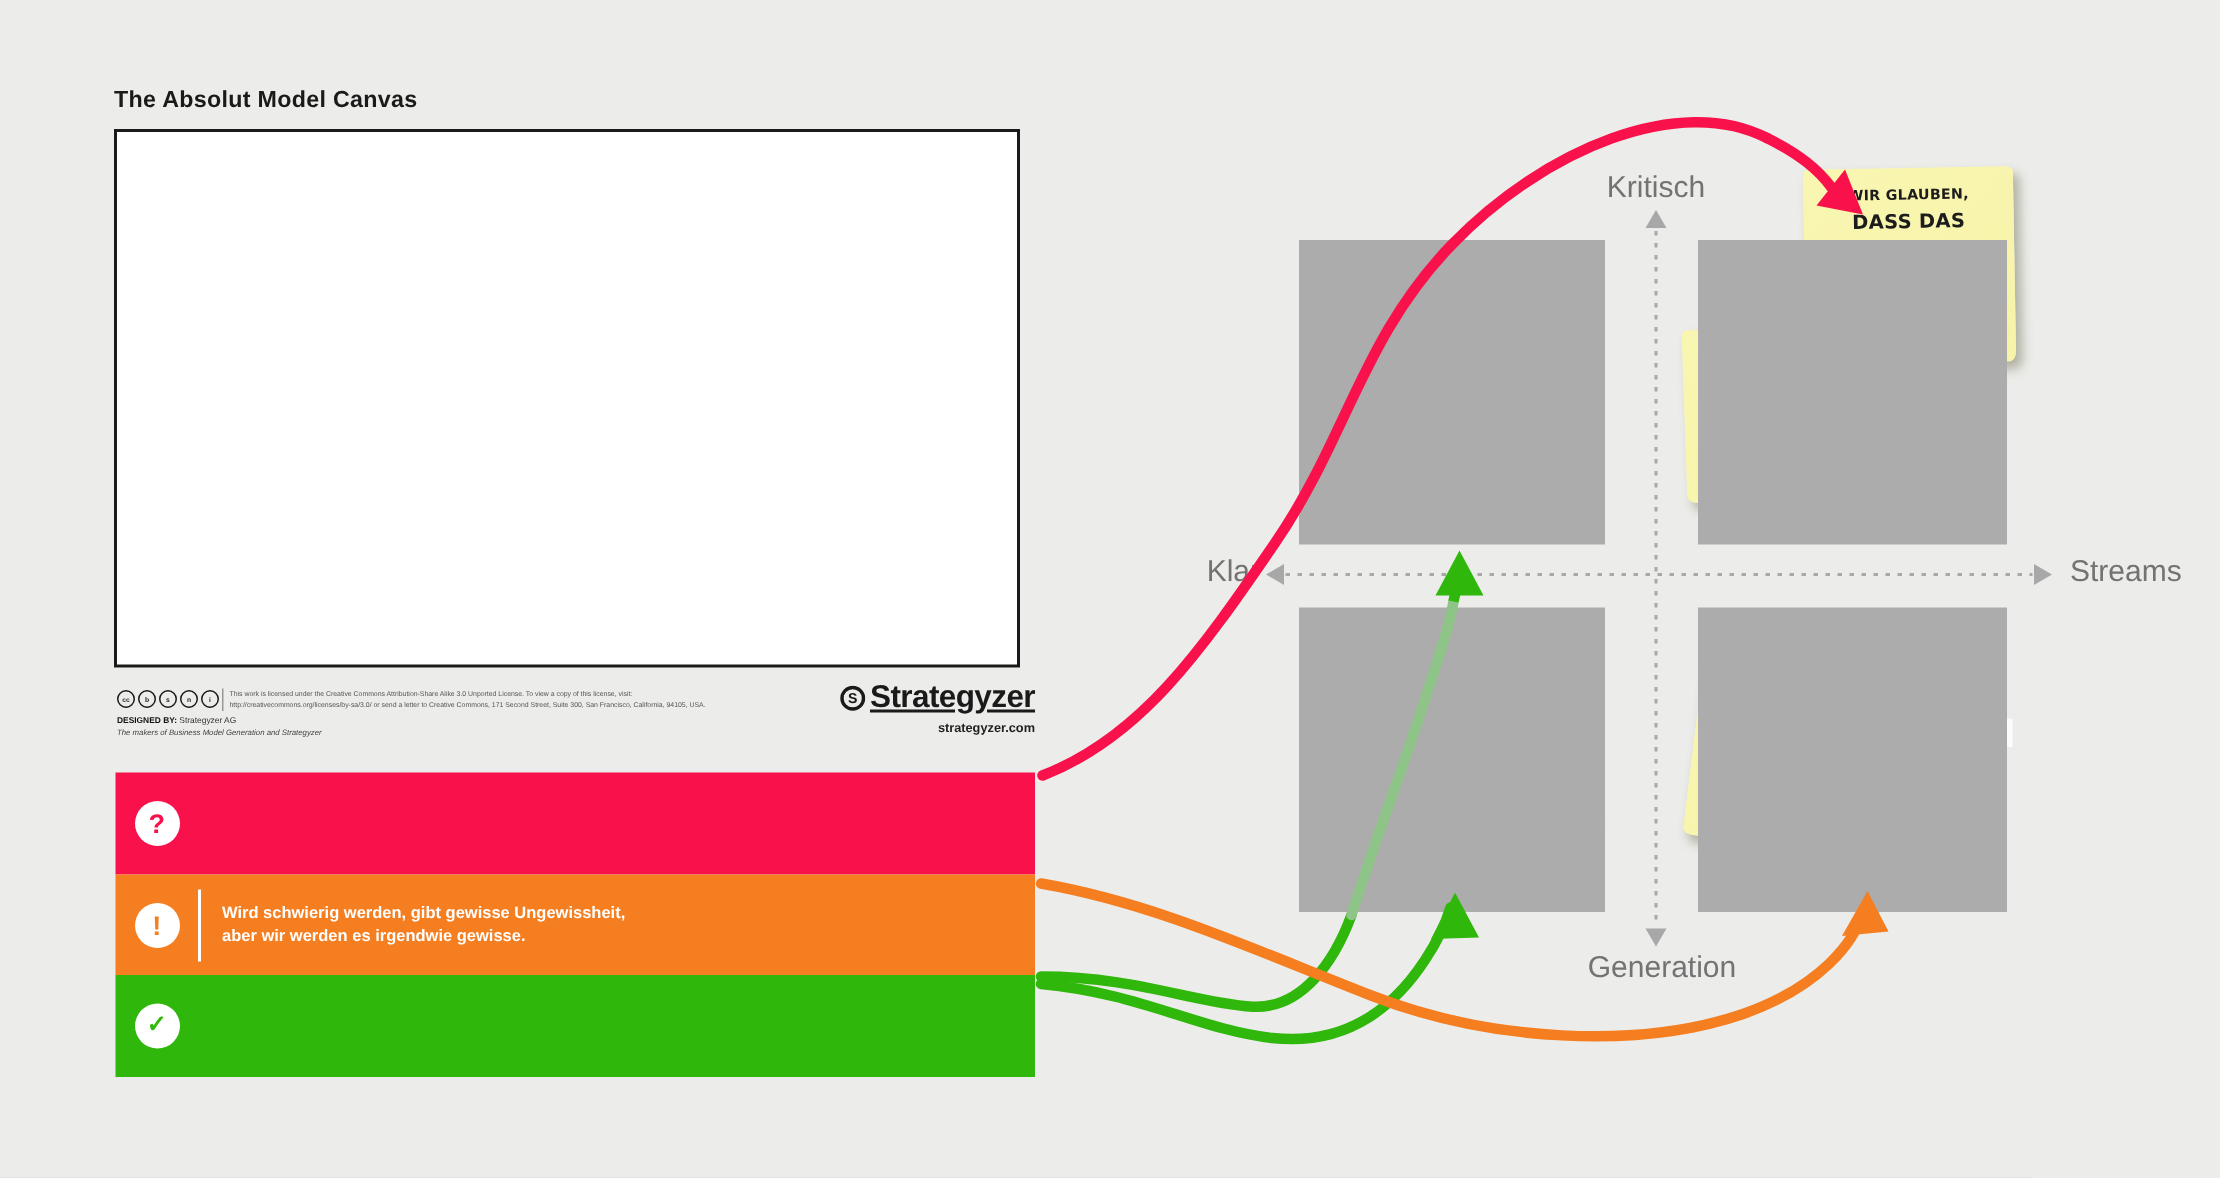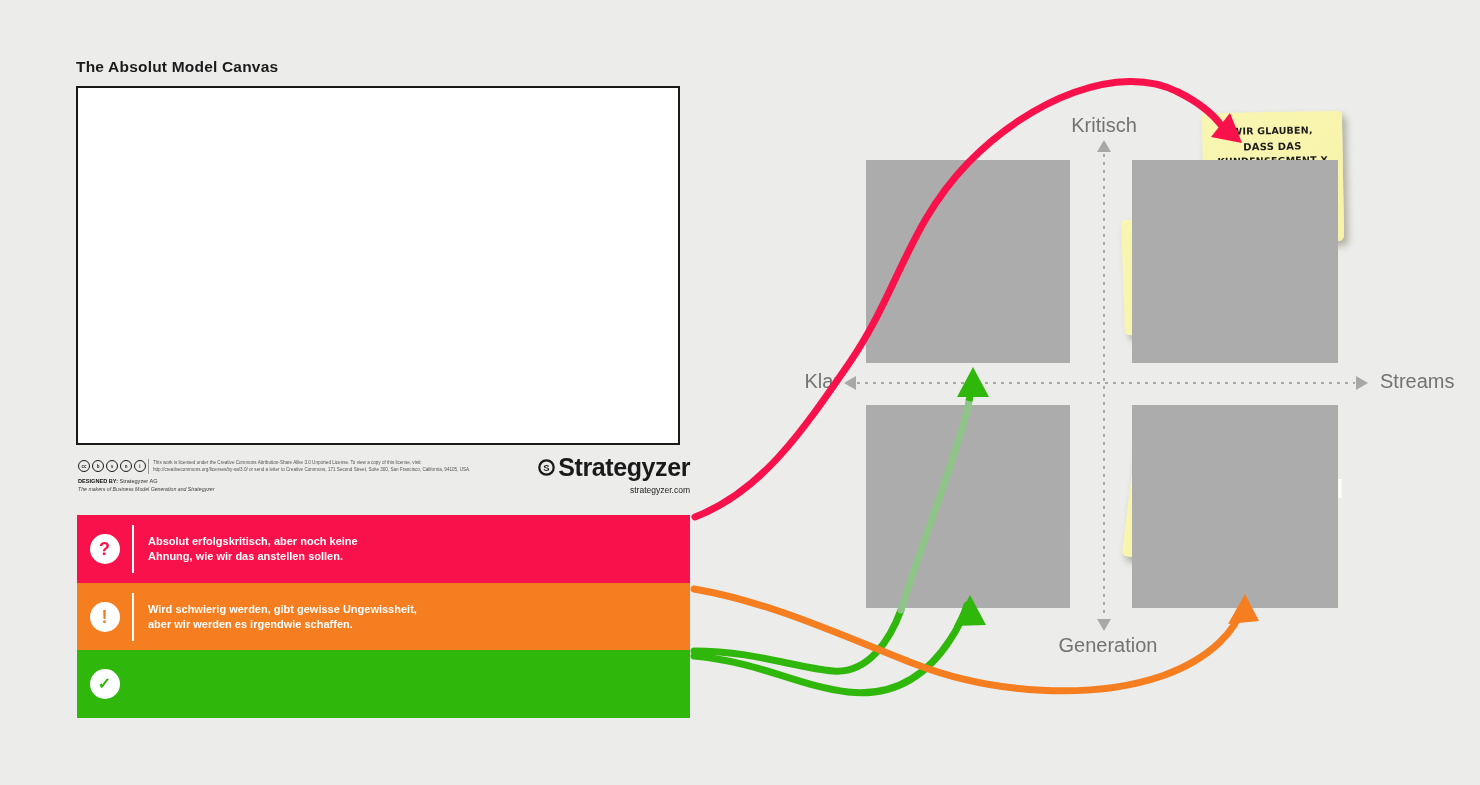--- a/index.html
+++ b/index.html
@@ -31,22 +31,22 @@
     display:flex;align-items:center;justify-content:center;font-size:4.5px;font-weight:bold;color:var(--ink);}
   .lic-divider{position:absolute;left:148px;top:459px;width:1px;height:15px;background:#999;}
   .license{position:absolute;left:153px;top:459px;width:390px;font-size:4.6px;line-height:7px;color:#555;}
   .designed{position:absolute;left:78px;top:478px;font-size:5.6px;color:#333;}
   .designed b{font-weight:bold;color:#111;}
   .designed-sub{position:absolute;left:78px;top:486px;font-size:5.2px;font-style:italic;color:#444;}
   .brand{position:absolute;left:450px;top:453px;width:240px;text-align:right;}
   .brand-line{display:flex;align-items:center;justify-content:flex-end;gap:3px;}
   .brand-icon{width:17px;height:17px;}
   .brand-icon svg{width:100%;height:100%;display:block;}
-  .brand-name{font-size:25px;font-weight:bold;letter-spacing:-.4px;}
-  .brand-site{font-size:8.5px;color:#222;margin-top:3px;}
+  .brand-name{font-size:21px;font-weight:bold;letter-spacing:-.4px;text-decoration:underline;}
+  .brand-site{font-size:8.5px;color:#222;margin-top:3px;font-weight:bold;}
   
   .legend{position:absolute;left:77px;top:515px;width:613px;height:203px;display:flex;flex-direction:column;}
   .legend-row{flex:1;display:flex;align-items:center;}
   .legend-row.question{background:var(--red);}
   .legend-row.exclamation{background:var(--orange);}
   .legend-row.check{background:var(--green);}
   .legend-iconcell{width:55px;display:flex;justify-content:center;flex:0 0 auto;}
   .legend-disc{width:30px;height:30px;border-radius:50%;background:#fff;display:flex;align-items:center;justify-content:center;}
   .legend-glyph{font-size:18px;font-weight:800;line-height:1;}
   .legend-row.question .legend-glyph{color:var(--red);}
@@ -333,34 +333,30 @@
     <div class="brand-site">strategyzer.com</div>
   </div>
 
   <div class="legend z2" id="legend">
       <div class="legend-row question">
         <span class="legend-iconcell">
           <span class="legend-disc">
             <span class="legend-glyph">?</span>
           </span>
         </span>
-        <span class="legend-text">
-          <span>Absolut erfolgskritisch, aber noch keine</span>
-          <span>Ahnung, wie wir das anstellen sollen.</span>
-        </span>
       </div>
       <div class="legend-row exclamation">
         <span class="legend-iconcell">
           <span class="legend-disc">
             <span class="legend-glyph">!</span>
           </span>
         </span>
         <span class="legend-text">
           <span>Wird schwierig werden, gibt gewisse Ungewissheit,</span>
-          <span>aber wir werden es irgendwie schaffen.</span>
+          <span>aber wir werden es irgendwie gewisse.</span>
         </span>
       </div>
       <div class="legend-row check">
         <span class="legend-iconcell">
           <span class="legend-disc">
             <span class="legend-glyph">✓</span>
           </span>
         </span>
       </div>
     </div>
@@ -430,21 +426,21 @@
       <div class="note" style="left: 1123px; top: 218px; width: 139px; height: 115px; transform: rotate(-2deg); padding-top: 14px;">
         <div class="note-line" style="font-size: 8.5px;">WIR GLAUBEN,</div>
         <div class="note-line" style="font-size: 8.5px;">DASS WIR INNERHALB</div>
         <div class="note-line" style="font-size: 8.5px;">VON 24 STUNDEN</div>
         <div class="note-line" style="font-size: 8.5px;">EINEN SERVICE-</div>
         <div class="note-line" style="font-size: 8.5px;">TECHNIKER</div>
         <div class="note-line" style="font-size: 8.5px;">MOBILISIEREN KÖNNEN.</div>
       </div>
       <div class="note" style="left: 1203px; top: 112px; width: 140px; height: 130px; transform: rotate(-1deg); padding-top: 12px;">
         <div class="note-line" style="font-size: 9.5px;">WIR GLAUBEN,</div>
-        <div class="note-line" style="font-size: 10px; text-align: right;">DASS DAS</div>
+        <div class="note-line" style="font-size: 13px; text-align: right;">DASS DAS</div>
         <div class="note-line" style="font-size: 9.5px;">KUNDENSEGMENT X</div>
         <div class="note-line" style="font-size: 9.5px;">DIE UMSTELLUNGS-</div>
         <div class="note-line" style="font-size: 9.5px;">KOSTEN UNSERER</div>
         <div class="note-line" style="font-size: 9.5px;">LÖSUNG</div>
       </div>
       <div class="note" style="left: 908px; top: 423px; width: 149px; height: 135px; transform: rotate(-2deg); padding-top: 20px;">
         <div class="note-line" style="font-size: 9px;">WIR GLAUBEN,</div>
         <div class="note-line" style="font-size: 9px;">DASS WIR DIE</div>
         <div class="note-line" style="font-size: 9px;">ANLAGE IN UNSEREN</div>
         <div class="note-line" style="font-size: 9px;">EIGENEN FABRIKEN</div>

